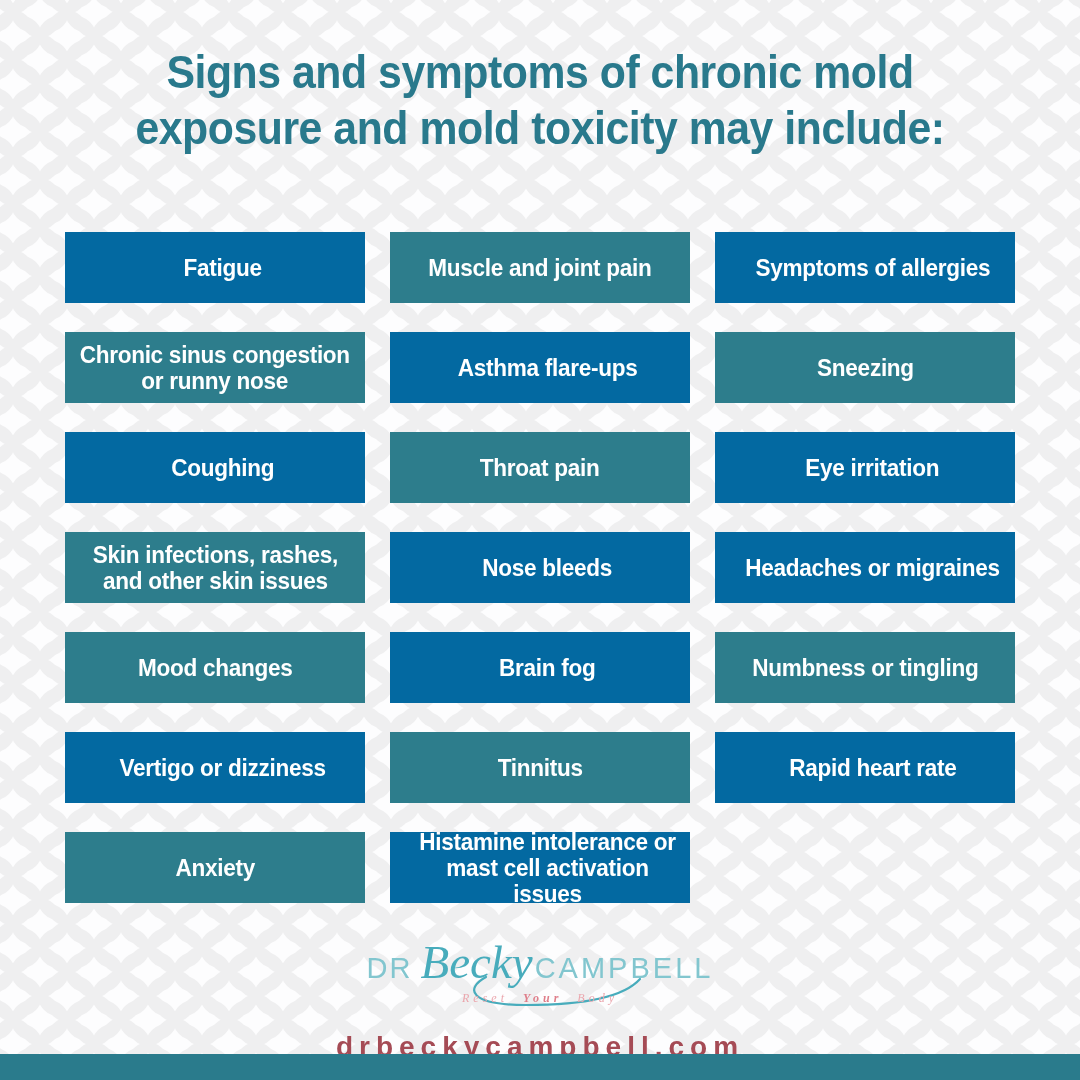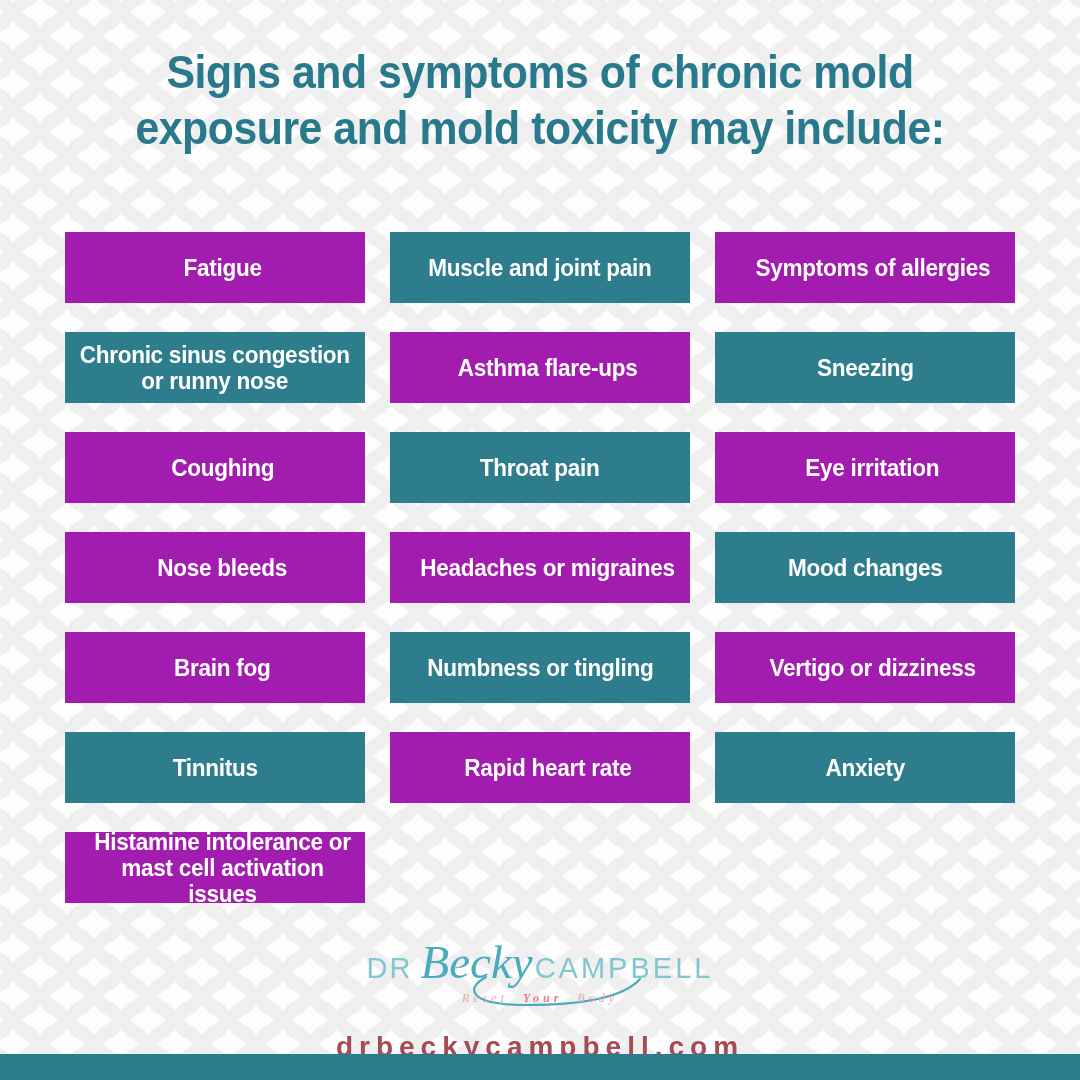--- a/index.html
+++ b/index.html
@@ -40,21 +40,21 @@
     display:grid;
     grid-template-columns:repeat(3, 300px);
     column-gap:25px;
     row-gap:29px;
   }
   .cell {
     width:300px; height:71px;
     display:flex; align-items:center; justify-content:center;
     text-align:center;
   }
-  .cell[data-variant="maroon"] { background:#a21caf;padding-left:15px; }
+  .cell[data-variant="maroon"] { background:#0369a1;padding-left:15px; }
   .cell[data-variant="teal"]   { background:#2d7d8c; }
   .cell-label {
     color:#ffffff;
     font-size:24px;
     font-weight:bold;
     line-height:26px;
     white-space:pre-line;
     letter-spacing:-0.3px;
     transform:scaleX(0.94);
     transform-origin:center center;
@@ -173,20 +173,24 @@
       </div>
     <div class="cell" data-variant="maroon">
         <span class="cell-label">Coughing</span>
       </div>
     <div class="cell" data-variant="teal">
         <span class="cell-label">Throat pain</span>
       </div>
     <div class="cell" data-variant="maroon">
         <span class="cell-label">Eye irritation</span>
       </div>
+    <div class="cell" data-variant="teal">
+        <span class="cell-label">Skin infections, rashes,
+and other skin issues</span>
+      </div>
     <div class="cell" data-variant="maroon">
         <span class="cell-label">Nose bleeds</span>
       </div>
     <div class="cell" data-variant="maroon">
         <span class="cell-label">Headaches or migraines</span>
       </div>
     <div class="cell" data-variant="teal">
         <span class="cell-label">Mood changes</span>
       </div>
     <div class="cell" data-variant="maroon">

